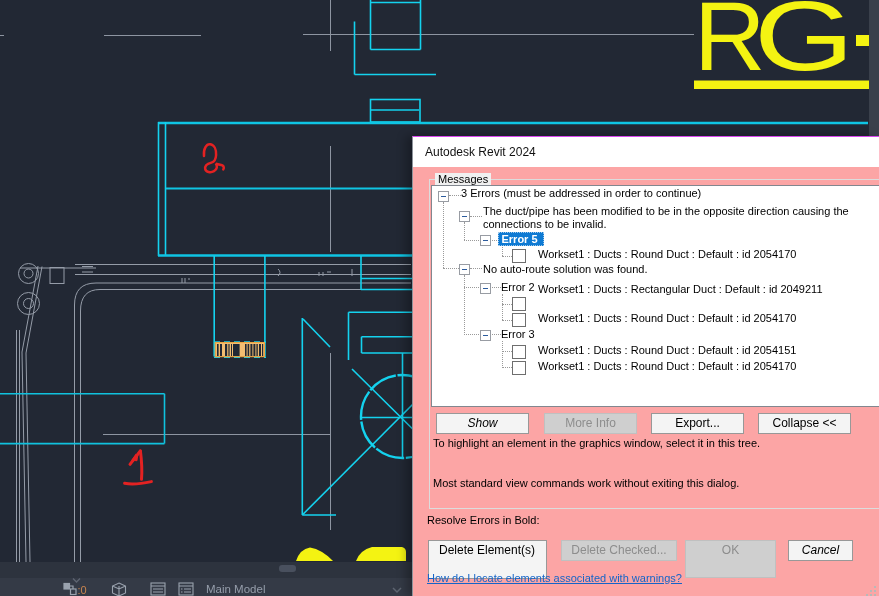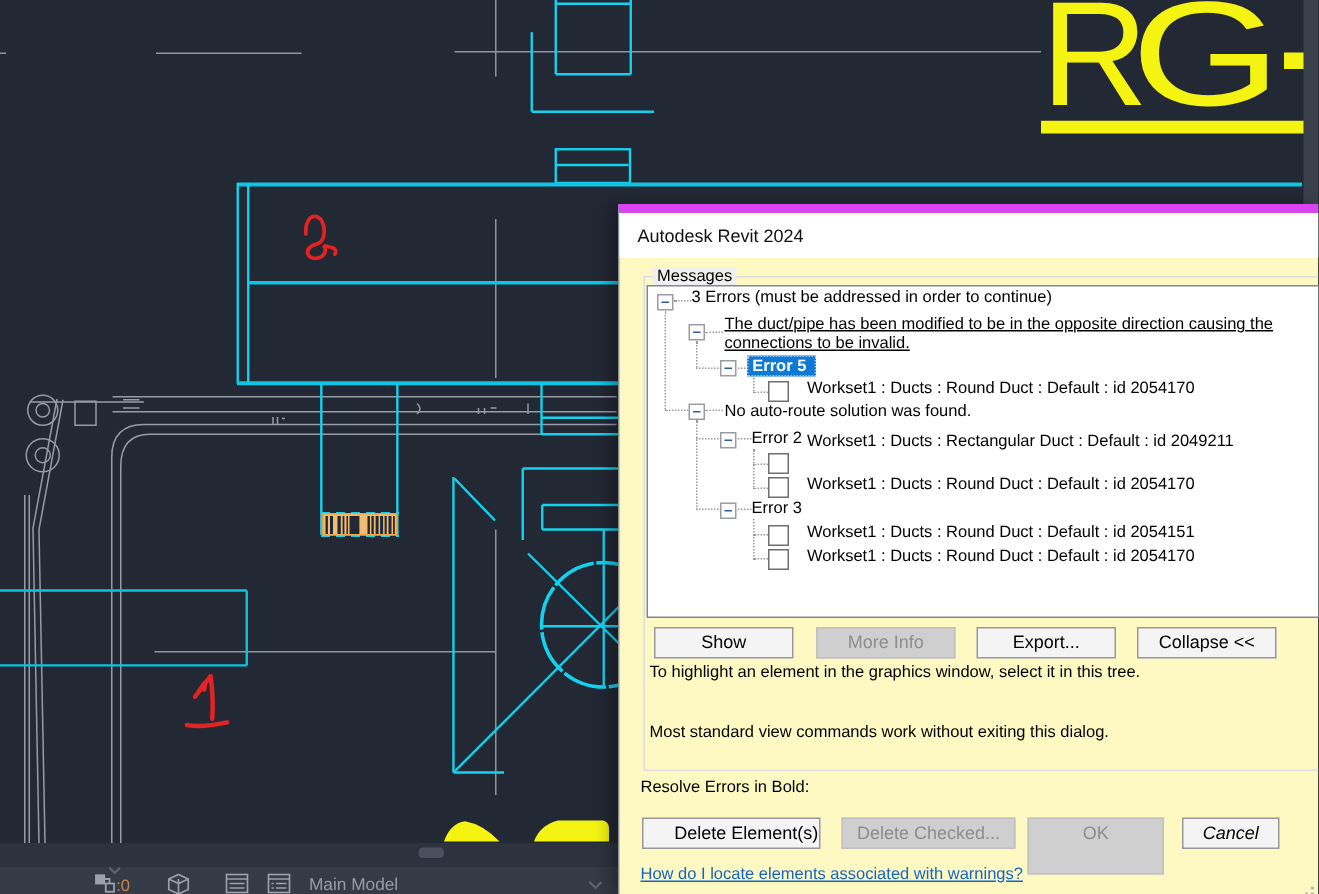--- a/index.html
+++ b/index.html
@@ -1,19 +1,19 @@
 <!DOCTYPE html>
 <html><head>
 <meta charset="utf-8">
 <style>
 html,body{margin:0;padding:0;background:#222834;}
 #root{position:relative;width:879px;height:596px;overflow:hidden;font-family:"Liberation Sans",sans-serif;background:#222834;}
 #cad{position:absolute;left:0;top:0;}
 .abs{position:absolute;}
-#dlg{position:absolute;left:412px;top:136px;width:467px;height:460px;background:#fef9c3;border-left:1px solid #8d939b;border-top:6px solid #d946ef;box-sizing:border-box;box-shadow:-6px 0 9px rgba(0,0,0,0.28);font-family:"Liberation Sans",sans-serif;}
+#dlg{position:absolute;left:412px;top:136px;width:467px;height:460px;background:#fca5a5;border-left:1px solid #8d939b;border-top:1px solid #d946ef;box-sizing:border-box;box-shadow:-6px 0 9px rgba(0,0,0,0.28);font-family:"Liberation Sans",sans-serif;}
 .t11{font-size:11px;line-height:13px;color:#000;white-space:nowrap;}
 .btn{position:absolute;box-sizing:border-box;border:1px solid #989898;background:#f4f4f4;font-size:12px;color:#000;text-align:center;font-family:"Liberation Sans",sans-serif;}
 .btn.dis{background:#cfcfcf;border-color:#c0c0c0;color:#8d8d8d;}
 .ebox{position:absolute;width:9px;height:9px;background:#fff;border:1px solid #989ca3;box-sizing:content-box;}
 .ebox i{position:absolute;left:2px;top:4px;width:5px;height:1px;background:#2d5c9e;}
 .cb{position:absolute;width:12px;height:12px;background:#fff;border:1px solid #6e6e6e;}
 .dot-h{position:absolute;height:0;border-top:1px dotted #9a9a9a;}
 .dot-v{position:absolute;width:0;border-left:1px dotted #9a9a9a;}
 </style>
 </head>
@@ -242,21 +242,21 @@
   <div class="ebox" style="left:25px;top:53.8px;">
         <i></i>
       </div>
 
   <div class="abs t11" style="left:48px;top:50px;">3 Errors (must be addressed in order to continue)</div>
 
   <div class="ebox" style="left:46px;top:74.2px;">
         <i></i>
       </div>
 
-  <div class="abs t11" style="left:70px;top:68px;text-decoration:underline;">The duct/pipe has been modified to be in the opposite direction causing the<br>connections to be invalid.</div>
+  <div class="abs t11" style="left:70px;top:68px;">The duct/pipe has been modified to be in the opposite direction causing the<br>connections to be invalid.</div>
 
   <div class="ebox" style="left:67px;top:97.7px;">
         <i></i>
       </div>
 
   <div class="abs" style="left:84.5px;top:94.5px;width:46px;height:14px;background:#0e7ad3;border:1px dotted #9fc8ea;box-sizing:border-box;">
     <span style="position:absolute;left:3px;top:0px;font-size:11px;line-height:12px;font-weight:bold;color:#fff;">Error 5</span>
   </div>
 
   <div class="cb" style="left:99px;top:112px;"></div>
@@ -290,35 +290,35 @@
   <div class="abs t11" style="left:88px;top:191px;">Error 3</div>
 
   <div class="cb" style="left:99px;top:207.6px;"></div>
 
   <div class="abs t11" style="left:125px;top:206.6px;">Workset1 : Ducts : Round Duct : Default : id 2054151</div>
 
   <div class="cb" style="left:99px;top:223.6px;"></div>
 
   <div class="abs t11" style="left:125px;top:222.6px;">Workset1 : Ducts : Round Duct : Default : id 2054170</div>
 
-  <div class="btn" style="left:23px;top:276px;width:93px;height:21px;line-height:19px;">Show</div>
+  <div class="btn" style="left:23px;top:276px;width:93px;height:21px;line-height:19px;font-style:italic;">Show</div>
 
   <div class="btn dis" style="left:131px;top:276px;width:93px;height:21px;line-height:19px;">More Info</div>
 
   <div class="btn" style="left:238px;top:276px;width:93px;height:21px;line-height:19px;">Export...</div>
 
   <div class="btn" style="left:345px;top:276px;width:93px;height:21px;line-height:19px;">Collapse &lt;&lt;</div>
 
   <div class="abs t11" style="left:20px;top:300px;">To highlight an element in the graphics window, select it in this tree.</div>
 
   <div class="abs t11" style="left:20px;top:340px;">Most standard view commands work without exiting this dialog.</div>
 
   <div class="abs t11" style="left:14px;top:377px;">Resolve Errors in Bold:</div>
 
-  <div class="btn" style="left:14.5px;top:403px;width:119px;height:21px;line-height:19px;text-align:right;">Delete Element(s)</div>
+  <div class="btn" style="left:14.5px;top:403px;width:119px;height:39px;line-height:19px;">Delete Element(s)</div>
 
   <div class="btn dis" style="left:148px;top:403px;width:116px;height:21px;line-height:19px;">Delete Checked...</div>
 
   <div class="btn dis" style="left:272px;top:403px;width:91px;height:38px;line-height:19px;">OK</div>
 
   <div class="btn" style="left:375px;top:403px;width:65px;height:21px;line-height:19px;font-style:italic;">Cancel</div>
 
   <div class="abs" style="left:14px;top:434.5px;font-size:11px;color:#1464c8;text-decoration:underline;">How do I locate elements associated with warnings?</div>
 
   <svg class="abs" style="left:447px;top:449px;" width="18" height="10" viewBox="0 0 18 10">

